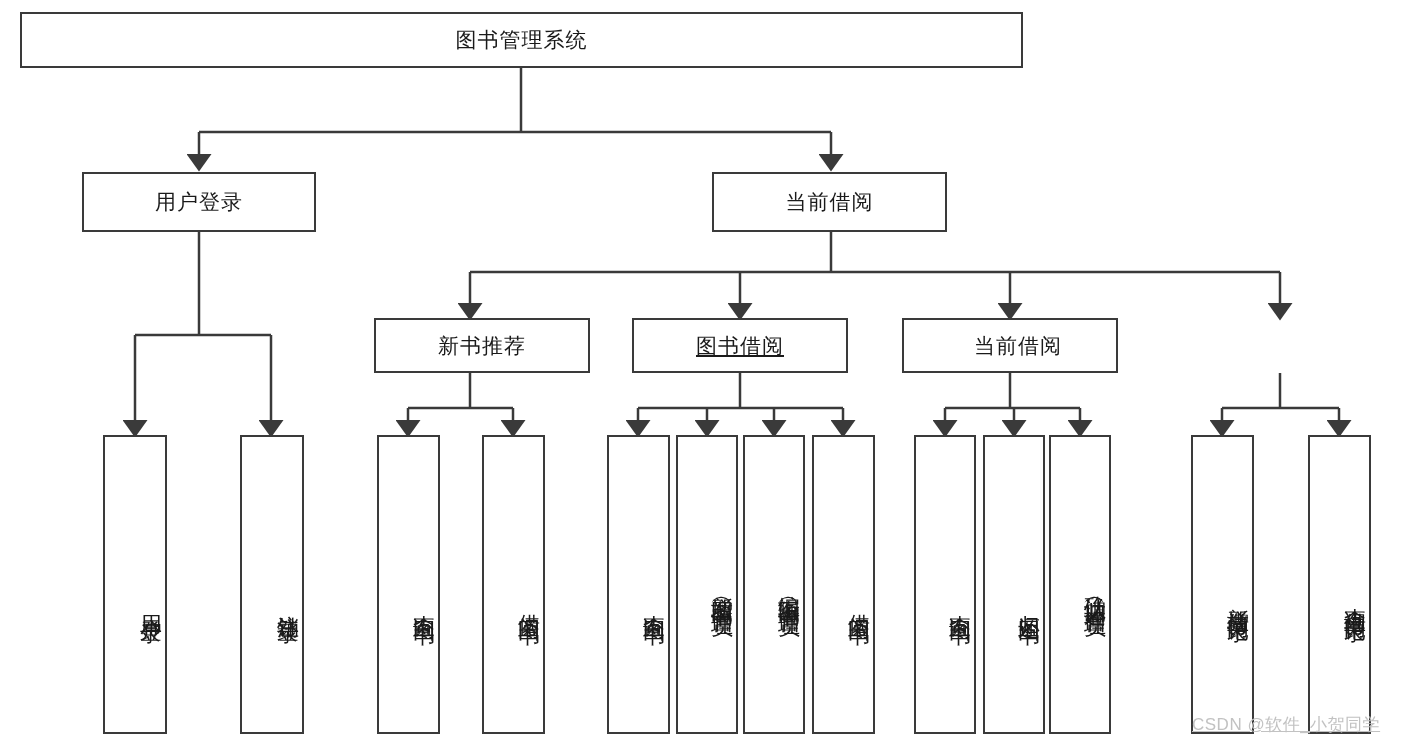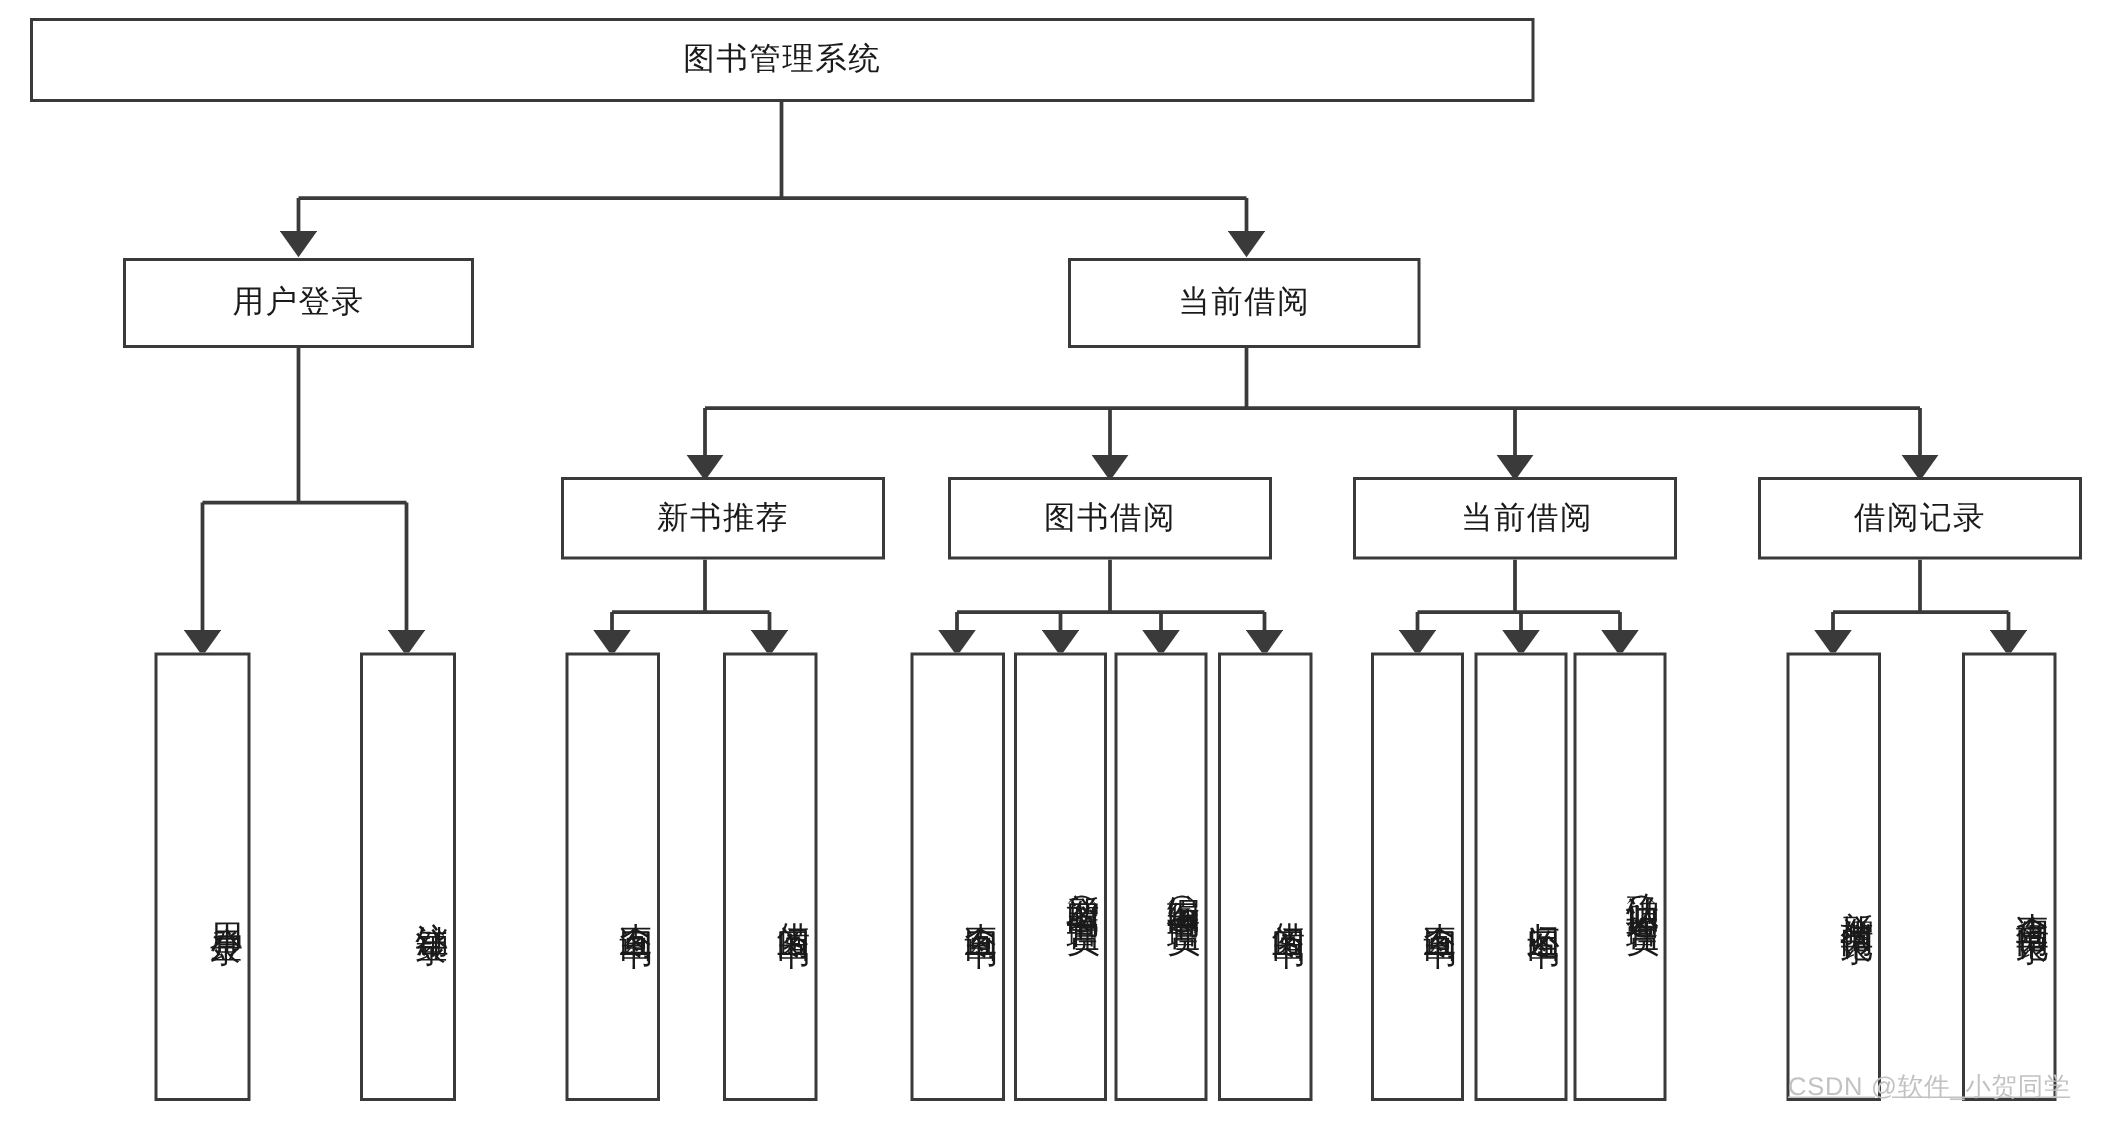--- a/index.html
+++ b/index.html
@@ -125,23 +125,22 @@
       <path d="M1339,408 L1339,428" marker-end="url(#arrow)"></path>
     </g>
   </svg>
 
   <div class="node node-h node-root" style="left:20px; top:12px; width:1003px; height:56px;">图书管理系统</div>
 
   <div class="node node-h" style="left:82px; top:172px; width:234px; height:60px;">用户登录</div>
   <div class="node node-h" style="left:712px; top:172px; width:235px; height:60px;">当前借阅</div>
 
   <div class="node node-h" style="left:362px; top:318px; width:216px; height:55px;margin-left:12px;">新书推荐</div>
-  <div class="node node-h" style="left:632px; top:318px; width:216px; height:55px;">图书借阅</div>
+  <div class="node node-h" style="left:632px; top:318px; width:216px; height:55px;text-decoration:underline;">图书借阅</div>
   <div class="node node-h" style="left:902px; top:318px; width:216px; height:55px;padding-left:16px;">当前借阅</div>
-  <div class="node node-h" style="left:1172px; top:318px; width:216px; height:55px;">借阅记录</div>
 
   <div class="node node-v" style="left:103px; top:435px; width:64px; height:299px;">
     <span class="vtext">用户登录</span>
   </div>
   <div class="node node-v" style="left:240px; top:435px; width:64px; height:299px;">
     <span class="vtext">注销登录</span>
   </div>
 
   <div class="node node-v" style="left:377px; top:435px; width:63px; height:299px;">
     <span class="vtext">查询图书</span>

